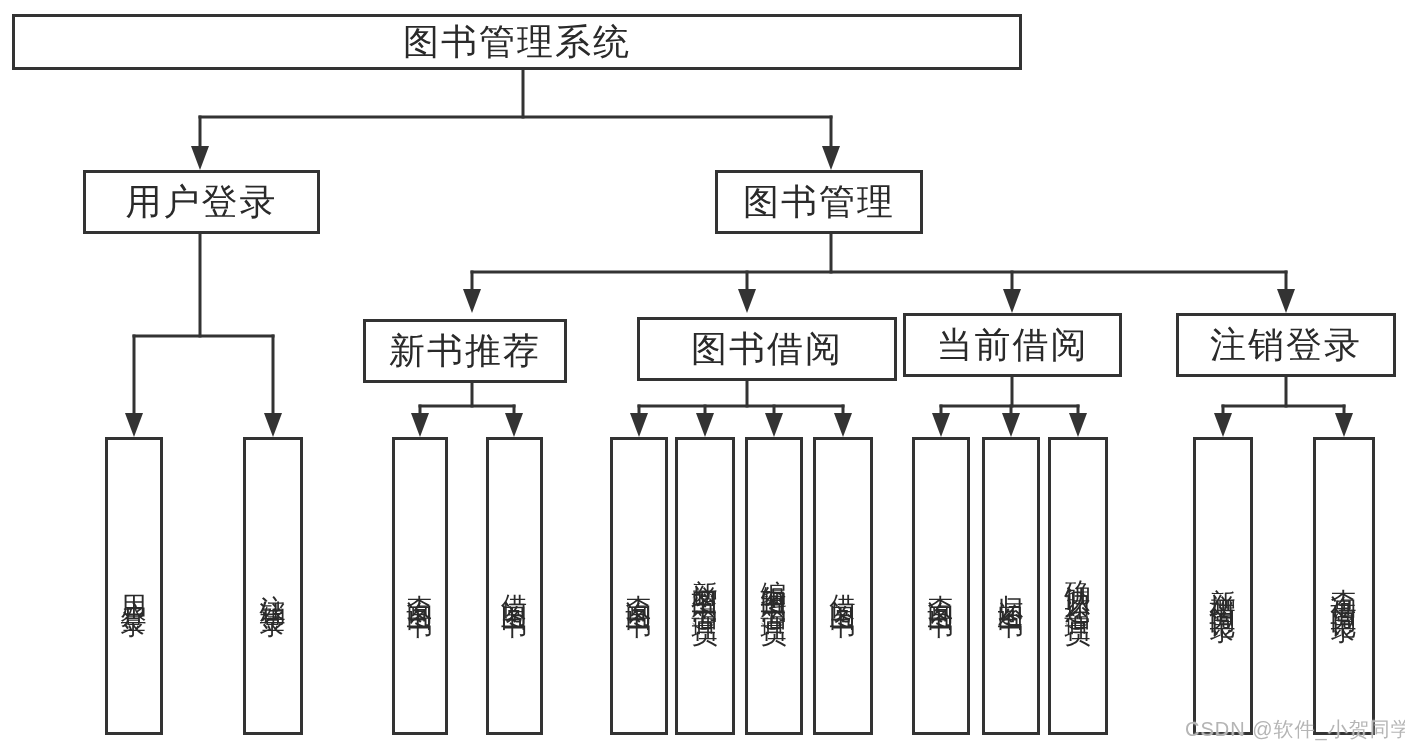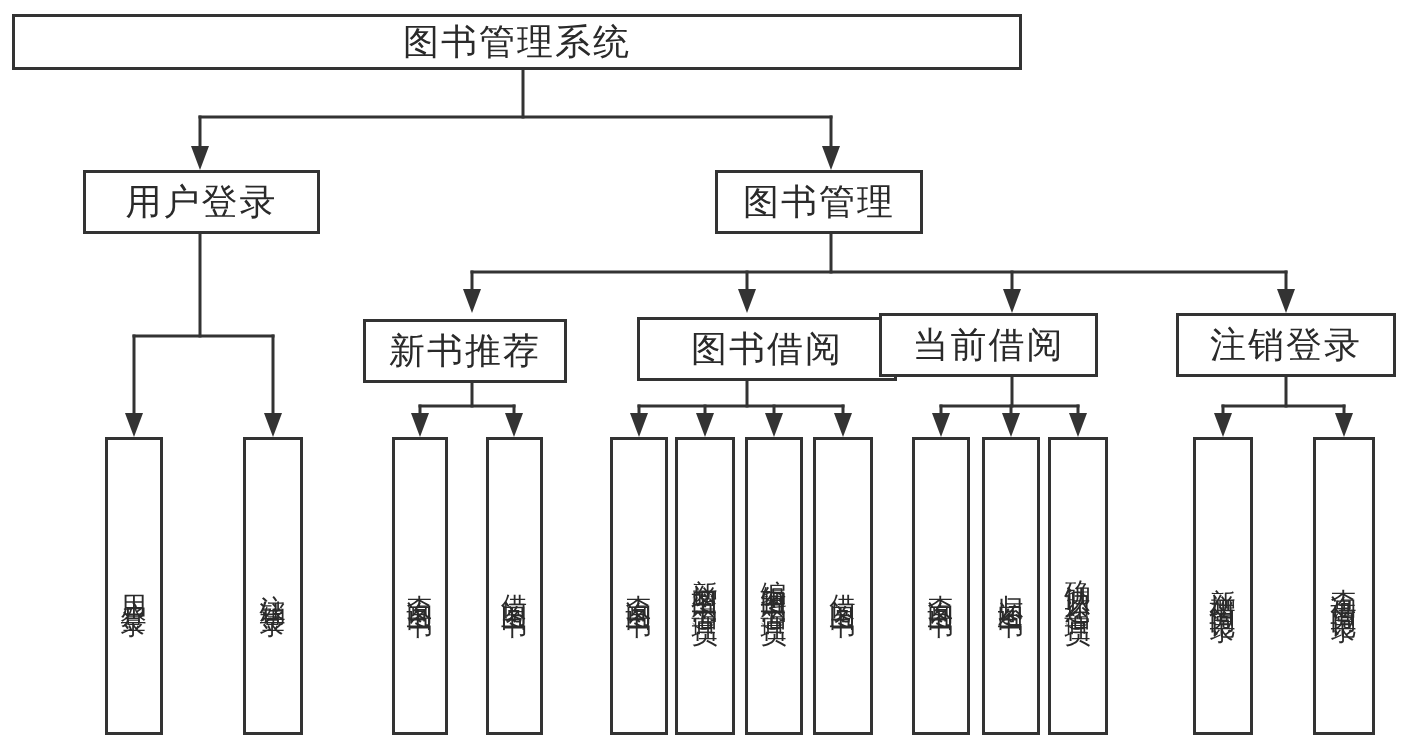--- a/index.html
+++ b/index.html
@@ -132,21 +132,21 @@
       </div>
       <div class="node h" style="left: 715px; top: 170px; width: 208px; height: 64px;">
         <span>图书管理</span>
       </div>
       <div class="node h" style="left: 363px; top: 319px; width: 204px; height: 64px;">
         <span>新书推荐</span>
       </div>
       <div class="node h" style="left: 637px; top: 317px; width: 260px; height: 64px;">
         <span>图书借阅</span>
       </div>
-      <div class="node h" style="left: 879px; top: 313px; width: 219px; height: 64px;">
+      <div class="node h" style="left: 903px; top: 313px; width: 219px; height: 64px;">
         <span>当前借阅</span>
       </div>
       <div class="node h" style="left: 1176px; top: 313px; width: 220px; height: 64px;">
         <span>注销登录</span>
       </div>
       <div class="node v" style="left: 105px; top: 437px; width: 58px; height: 298px;">
         <span>用户登录</span>
       </div>
       <div class="node v" style="left: 243px; top: 437px; width: 60px; height: 298px;">
         <span>注销登录</span>
@@ -178,13 +178,14 @@
       <div class="node v" style="left: 1048px; top: 437px; width: 60px; height: 298px;">
         <span>确认归还（管理员）</span>
       </div>
       <div class="node v" style="left: 1193px; top: 437px; width: 60px; height: 298px;">
         <span>新增借阅记录</span>
       </div>
       <div class="node v" style="left: 1313px; top: 437px; width: 62px; height: 298px;">
         <span>查询借阅记录</span>
       </div>
     </div>
+  <div id="watermark">CSDN @软件_小贺同学</div>
 </div>
 
 </body></html>

